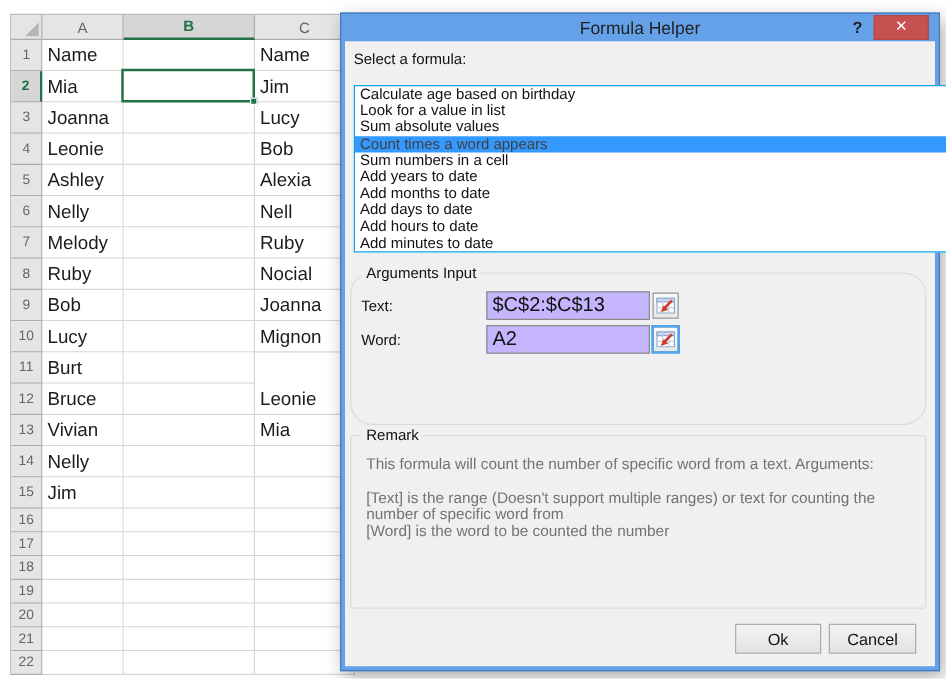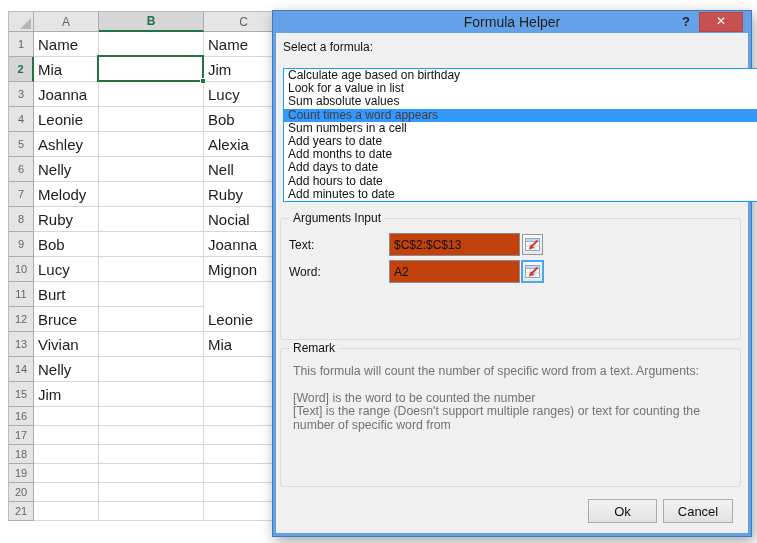--- a/index.html
+++ b/index.html
@@ -63,30 +63,30 @@
   .sb-btn { position:absolute; left:0; width:17px; height:15px; display:flex;
     align-items:center; justify-content:center; }
   .sb-btn.up { top:0; } .sb-btn.down { bottom:0; }
   .tri-up { width:0; height:0; border-left:4px solid transparent; border-right:4px solid transparent;
     border-bottom:5px solid #555; }
   .tri-down { width:0; height:0; border-left:4px solid transparent; border-right:4px solid transparent;
     border-top:5px solid #555; }
   .sb-thumb { position:absolute; left:1px; top:15px; width:15px; height:50px; background:#CDCDCD; }
 
   .groupbox { position:absolute; border:1px solid #DCDCDC; border-radius:3px; }
-  .gb-args { left:4px; top:185px; width:461px; height:122px; }
+  .gb-args { left:4px; top:185px; width:461px; height:122px;border-radius:18px; }
   .gb-remark { left:4px; top:315px; width:461px; height:139px; }
   .gb-label { position:absolute; top:-8px; left:8px; background:#F0F0F0; padding:0 4px;
     font-size:12px; color:#111; }
 
   .arg-row { position:absolute; left:8px; height:23px; display:flex; align-items:center; }
   .arg-row.r1 { top:14px; } .arg-row.r2 { top:41px; }
   .arg-label { width:100px; font-size:12px; color:#111; }
-  .arg-input { width:131px; height:23px; border:1px solid #8C8C8C; background:#c2410c;
-    font-size:12px; font-family:"Liberation Sans",sans-serif; padding:0 4px; color:#111; }
+  .arg-input { width:131px; height:23px; border:1px solid #8C8C8C; background:#c4b5fd;
+    font-size:16px; font-family:"Liberation Sans",sans-serif; padding:0 4px; color:#111; }
   .picker { width:21px; height:21px; margin-left:2px; border:1px solid #979797;
     background:linear-gradient(#FAFAFA,#E9E9E9); display:flex; align-items:center;
     justify-content:center; padding:0; }
   .picker.focused { outline:2px solid #4DA4F0; outline-offset:-1px; }
 
   .remark-text { position:absolute; left:12px; top:16px; right:14px;
     font-size:12.3px; line-height:13.5px; color:#737373; }
   .remark-text p:first-child { margin-bottom:13px; }
 
   .btn { position:absolute; top:466px; height:24px; border:1px solid #ACACAC;
@@ -221,20 +221,26 @@
         <div class="dcell w-c"></div>
       </div>
       <div class="sheet-row short">
         <div class="hcell rn w-rn">20</div>
         <div class="dcell w-a"></div>
         <div class="dcell w-b"></div>
         <div class="dcell w-c"></div>
       </div>
       <div class="sheet-row short">
         <div class="hcell rn w-rn">21</div>
+        <div class="dcell w-a"></div>
+        <div class="dcell w-b"></div>
+        <div class="dcell w-c"></div>
+      </div>
+      <div class="sheet-row short">
+        <div class="hcell rn w-rn">22</div>
         <div class="dcell w-a"></div>
         <div class="dcell w-b"></div>
         <div class="dcell w-c"></div>
       </div>
     </div>
   <div class="sel-cell">
     <div class="sel-handle"></div>
   </div>
 
   <div class="dialog">
@@ -302,22 +308,22 @@
               <polygon points="3.5,11.5 9.5,10 6,6.2" fill="#CF3B2C"></polygon>
             </svg>
           </button>
         </div>
       </div>
 
       <div class="groupbox gb-remark">
         <div class="gb-label">Remark</div>
         <div class="remark-text" id="remark-text">
             <p>This formula will count the number of specific word from a text. Arguments:</p>
+            <p>[Text] is the range (Doesn't support multiple ranges) or text for counting the number of specific word from</p>
             <p>[Word] is the word to be counted the number</p>
-            <p>[Text] is the range (Doesn't support multiple ranges) or text for counting the number of specific word from</p>
           </div>
       </div>
 
       <button class="btn btn-ok">Ok</button>
       <button class="btn btn-cancel">Cancel</button>
     </div>
   </div>
 </div>
 
 </body></html>

